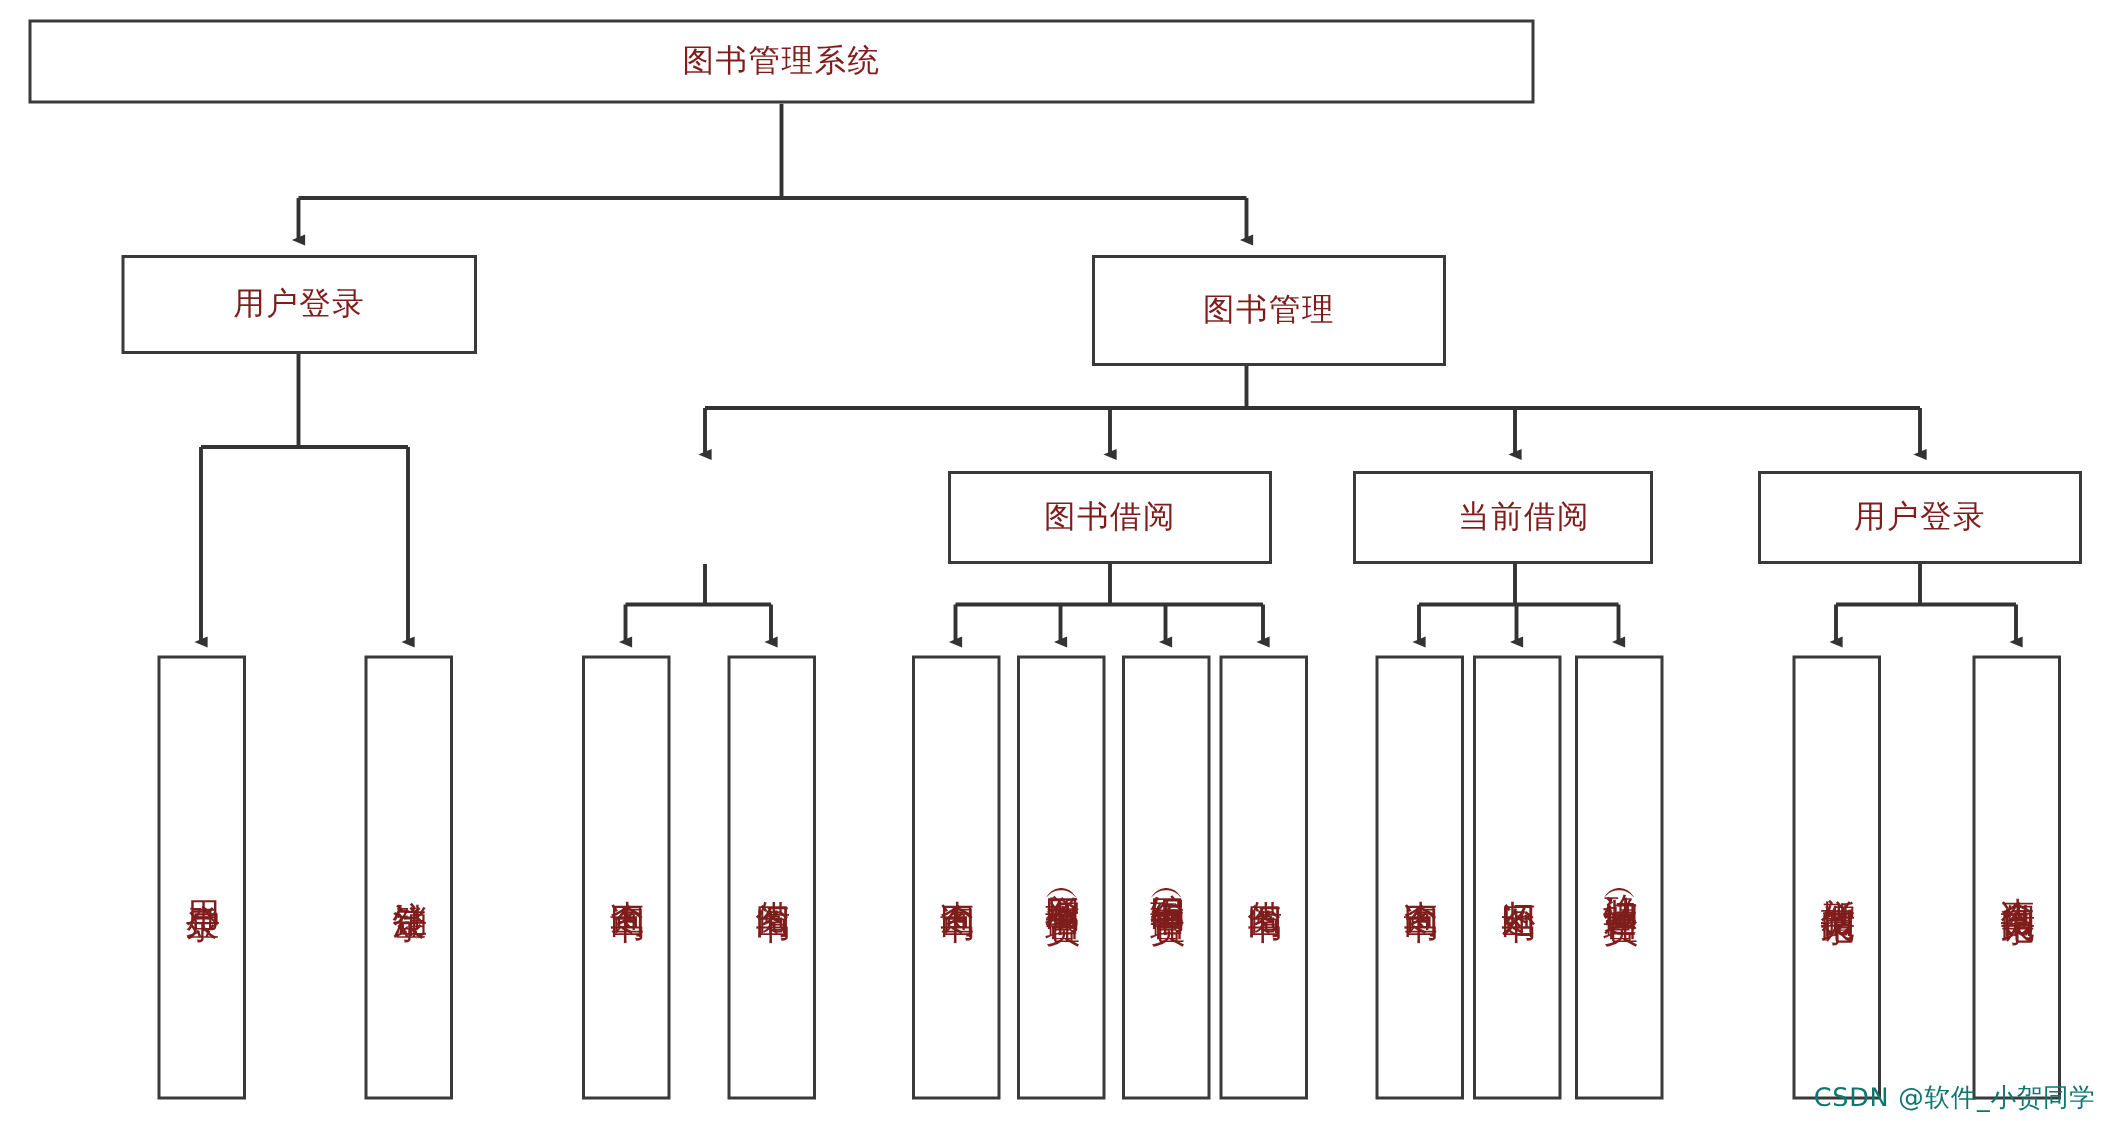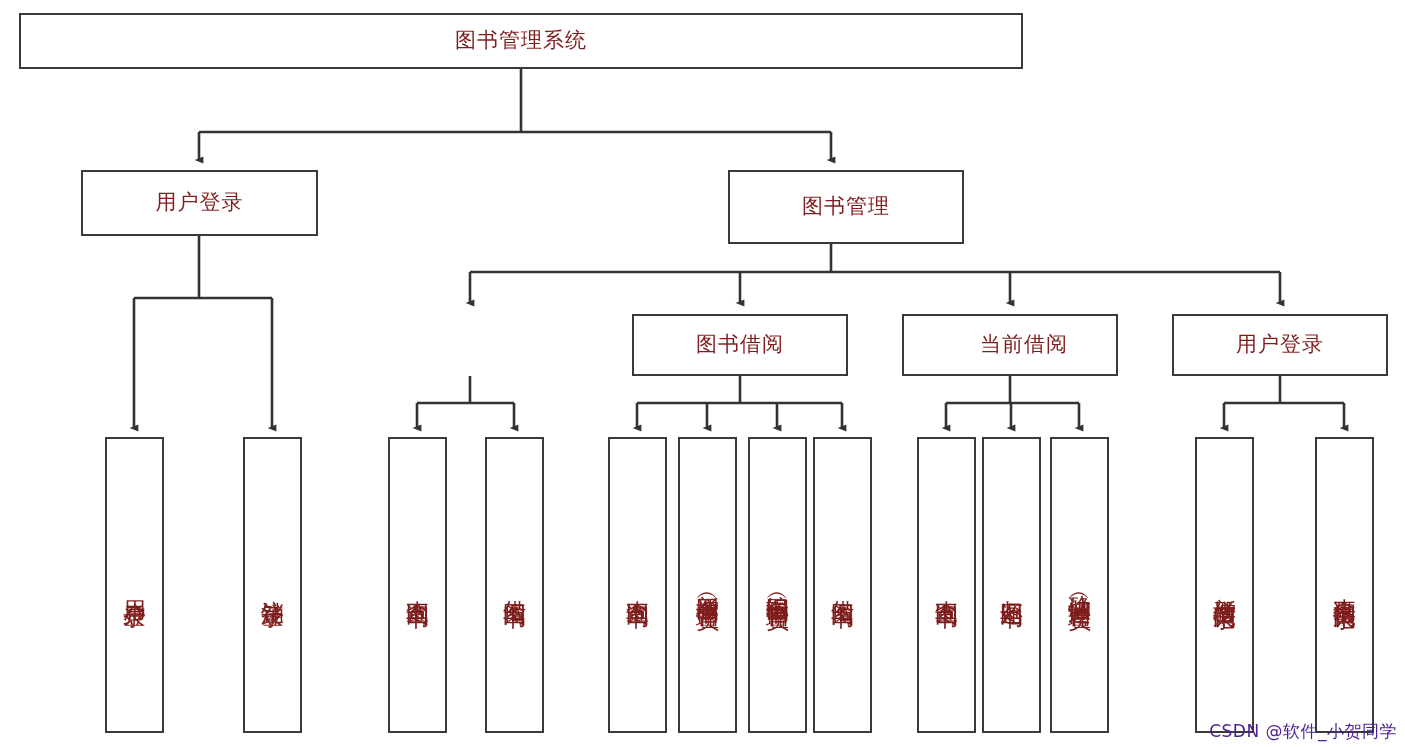--- a/index.html
+++ b/index.html
@@ -51,21 +51,21 @@
     letter-spacing: 2px;
     white-space: nowrap;
     display: block;
     text-align: center;
   }
   .watermark {
     position: absolute;
     right: 8px;
     bottom: 4px;
     font-size: 17px;
-    color: #4c1d95;
+    color: #0f766e;
     letter-spacing: 0.5px;
     white-space: nowrap;
   }
 </style>
 </head>
 <body>
 
 <div id="canvas">
 
   <svg id="wires" viewBox="0 0 1405 747" xmlns="http://www.w3.org/2000/svg">
@@ -125,21 +125,21 @@
   <div class="node horiz" style="left:81px; top:170px; width:237px; height:66px;">
     <span>用户登录</span>
   </div>
   <div class="node horiz" style="left:728px; top:170px; width:236px; height:74px;">
     <span>图书管理</span>
   </div>
 
   <div class="node horiz" style="left:632px; top:314px; width:216px; height:62px;">
     <span>图书借阅</span>
   </div>
-  <div class="node horiz" style="left:902px; top:314px; width:216px; height:62px;padding-left:28px;">
+  <div class="node horiz" style="left:902px; top:314px; width:200px; height:62px;padding-left:28px;">
     <span>当前借阅</span>
   </div>
   <div class="node horiz" style="left:1172px; top:314px; width:216px; height:62px;">
     <span>用户登录</span>
   </div>
 
   <div class="node vert" style="left:105px; top:437px; width:59px; height:296px;">
     <span class="vtext">用户登录</span>
   </div>
   <div class="node vert" style="left:243px; top:437px; width:59px; height:296px;">

